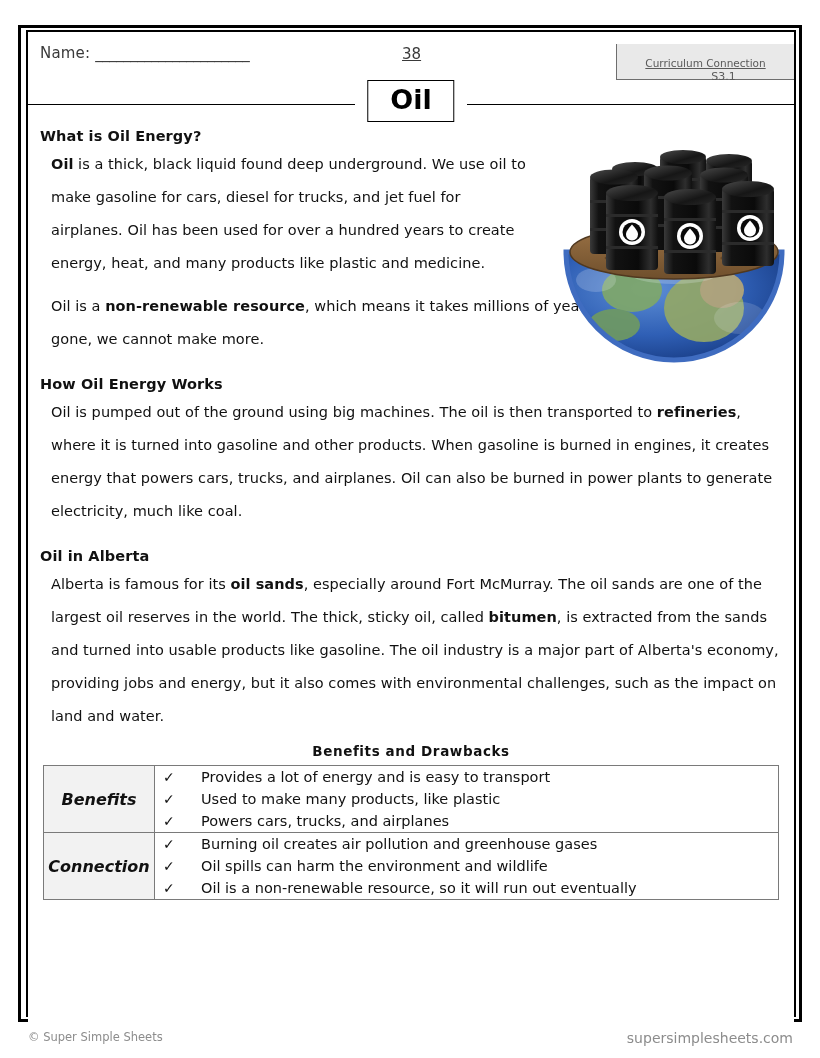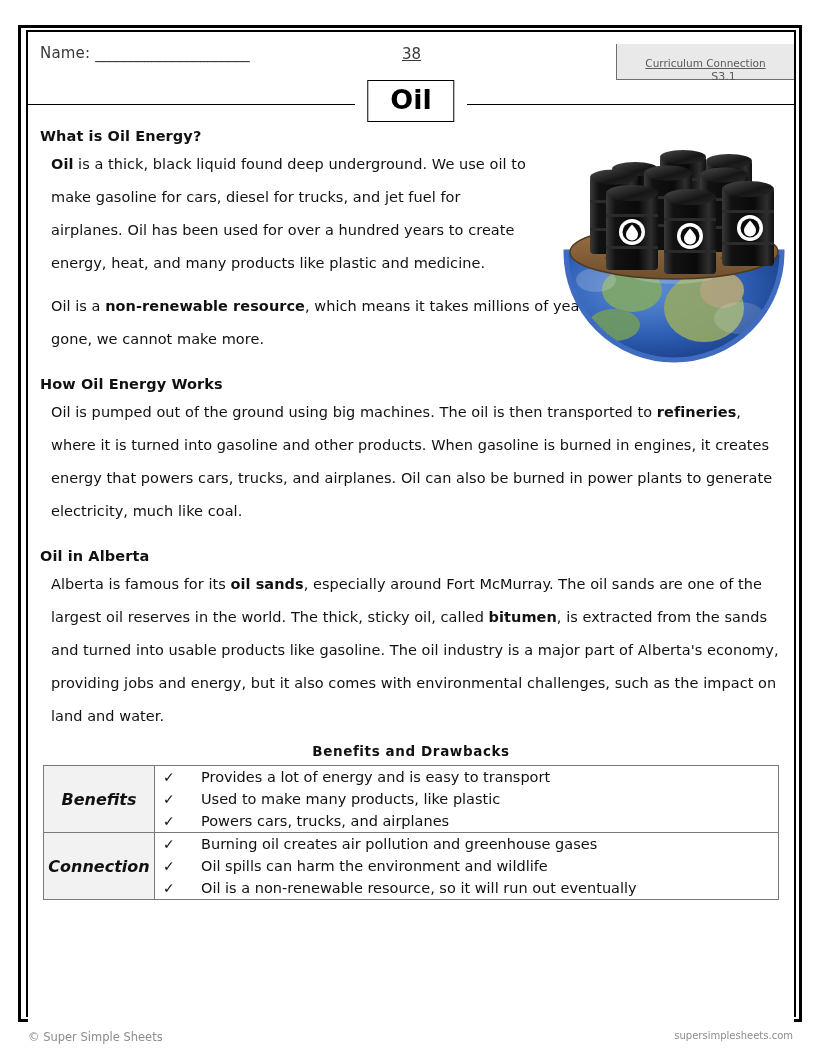--- a/index.html
+++ b/index.html
@@ -240,21 +240,21 @@
     position: absolute;
     left: 10px;
     top: 0;
     font-size: 11.5px;
     color: #8c8c8c;
   }
   .foot-right {
     position: absolute;
     right: 10px;
     top: 0;
-    font-size: 10px;
+    font-size: 14px;
     color: #8c8c8c;
   }
 </style>
 </head>
 <body>
 
 <div id="page">
 
   <div class="frame-outer"></div>
   <div class="frame-inner"></div>

